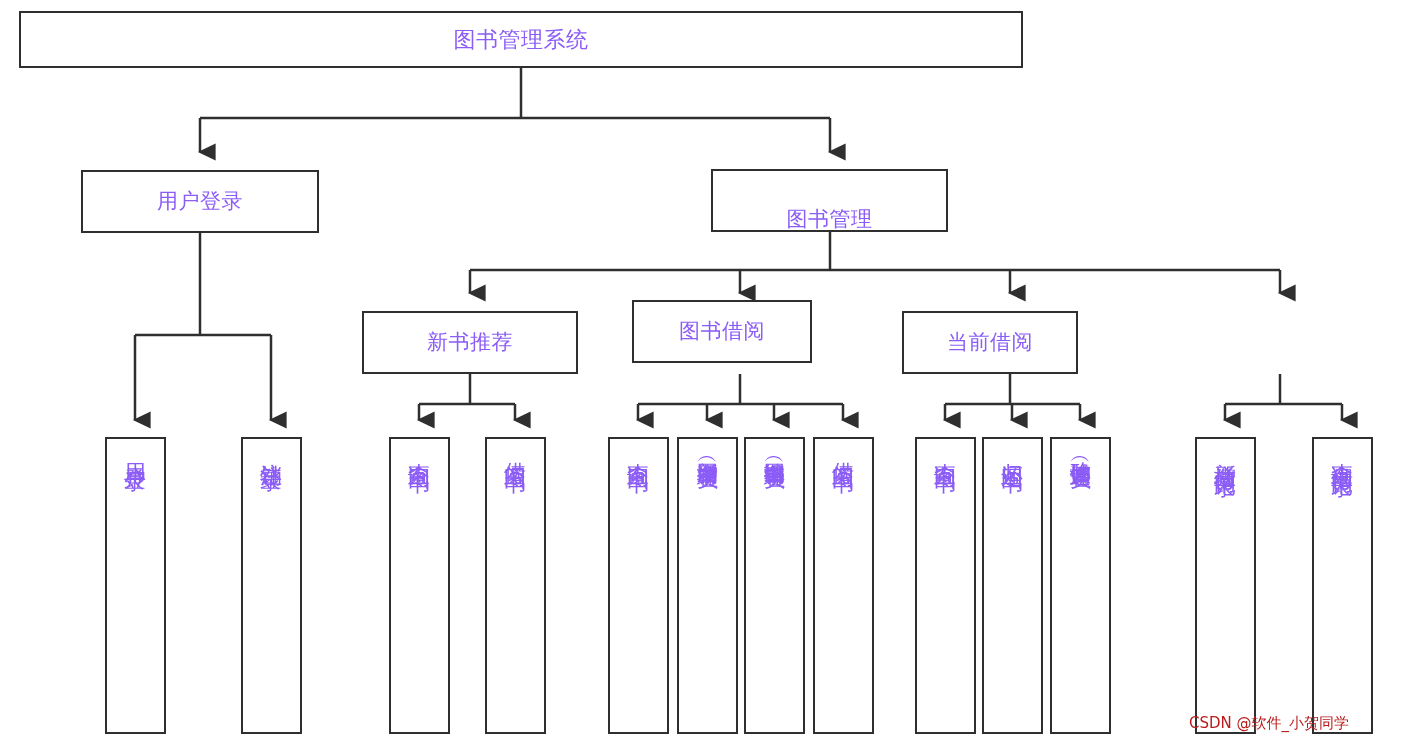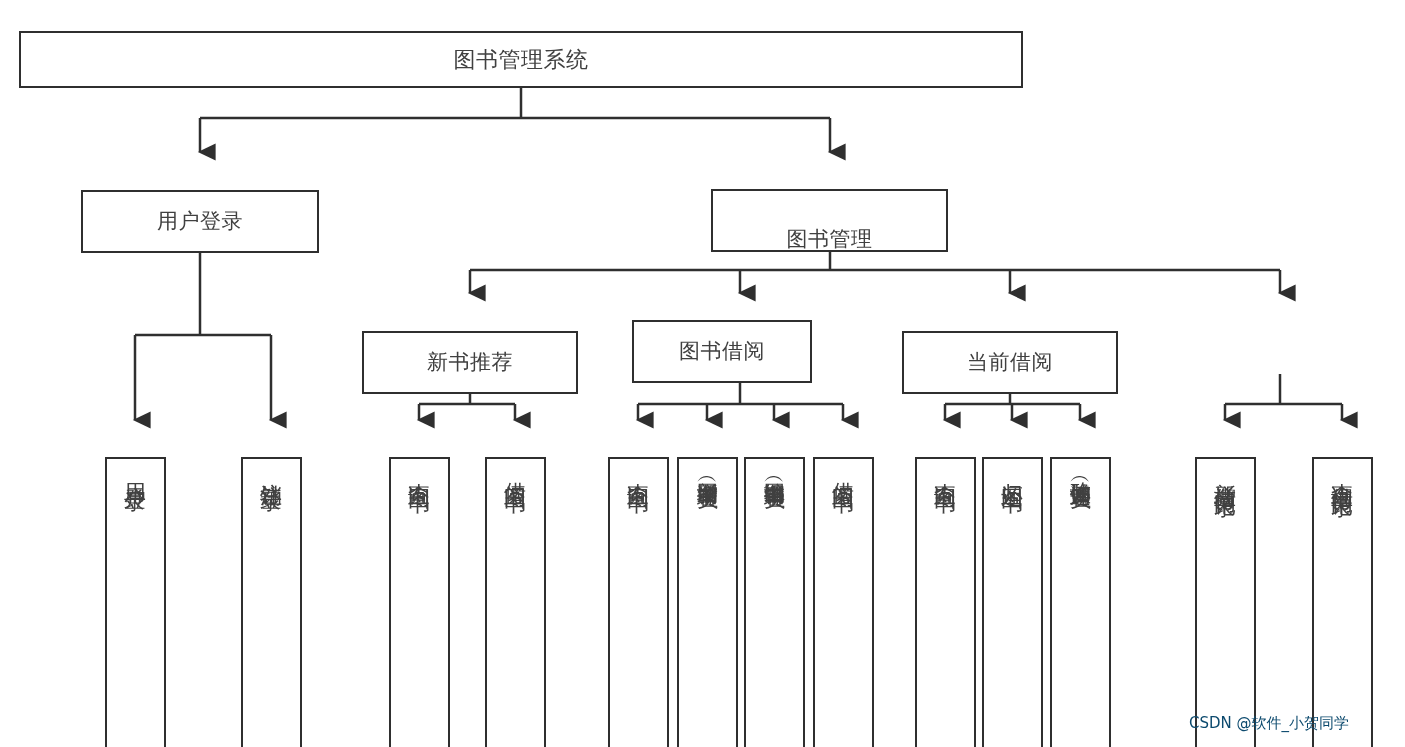--- a/index.html
+++ b/index.html
@@ -27,23 +27,22 @@
     pointer-events: none;
   }
   .node {
     position: absolute;
     box-sizing: border-box;
     background: #ffffff;
     border: 2.5px solid #2f2f2f;
     display: flex;
     align-items: center;
     justify-content: center;
-    color: #404040;
+    color: #8b5cf6;
     z-index: 2;
-    margin-top: 20px;
   }
   .node .label {
     display: block;
     text-align: center;
     line-height: 1.0;
   }
   
   .node.horiz .label {
     font-size: 21px;
     letter-spacing: 0.5px;
@@ -69,21 +68,21 @@
   }
   .node.leaf.tall .label {
     font-size: 21px;
     letter-spacing: 1px;
   }
   .watermark {
     position: absolute;
     left: 1189px;
     top: 714px;
     font-size: 15px;
-    color: #0c4a6e;
+    color: #b91c1c;
     white-space: nowrap;
     z-index: 3;
     font-family: "DejaVu Sans", "Liberation Sans", sans-serif;
   }
 </style>
 </head>
 <body>
 
 <div id="canvas">
 
@@ -150,21 +149,21 @@
   </div>
 
   <div class="node horiz" style="left:362px; top:311px; width:216px; height:63px;">
     <span class="label">新书推荐</span>
   </div>
 
   <div class="node horiz" style="left:632px; top:300px; width:180px; height:63px;">
     <span class="label">图书借阅</span>
   </div>
 
-  <div class="node horiz" style="left:902px; top:311px; width:216px; height:63px;">
+  <div class="node horiz" style="left:902px; top:311px; width:176px; height:63px;">
     <span class="label">当前借阅</span>
   </div>
 
 
   <div class="node leaf" style="left:105px; top:437px; width:61px; height:297px;">
     <span class="label">用户登录</span>
   </div>
 
   <div class="node leaf" style="left:241px; top:437px; width:61px; height:297px;">
     <span class="label">注销登录</span>

